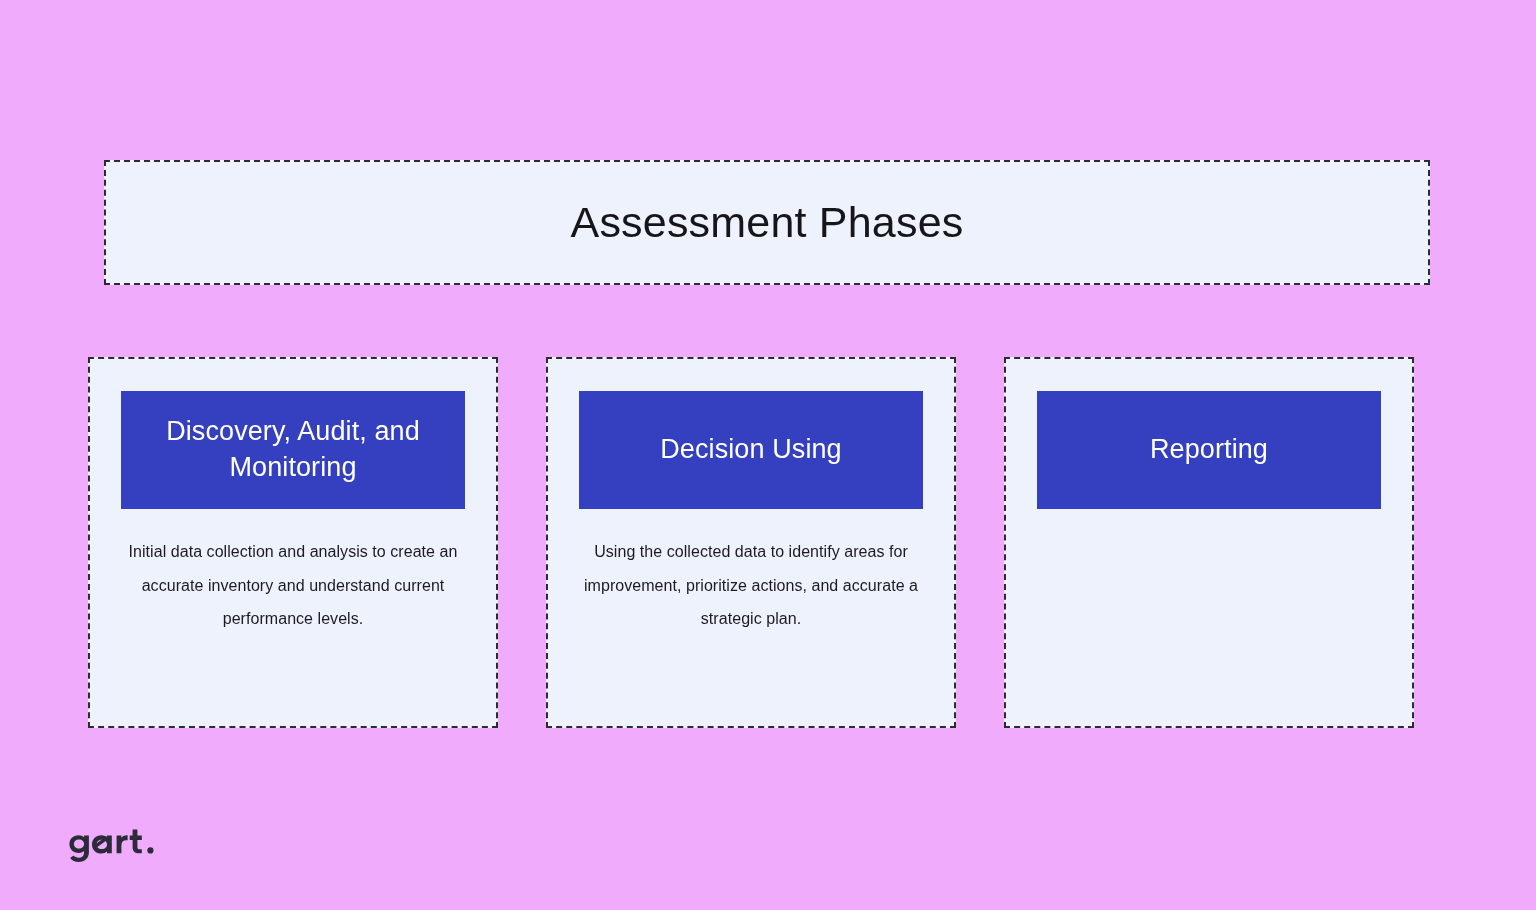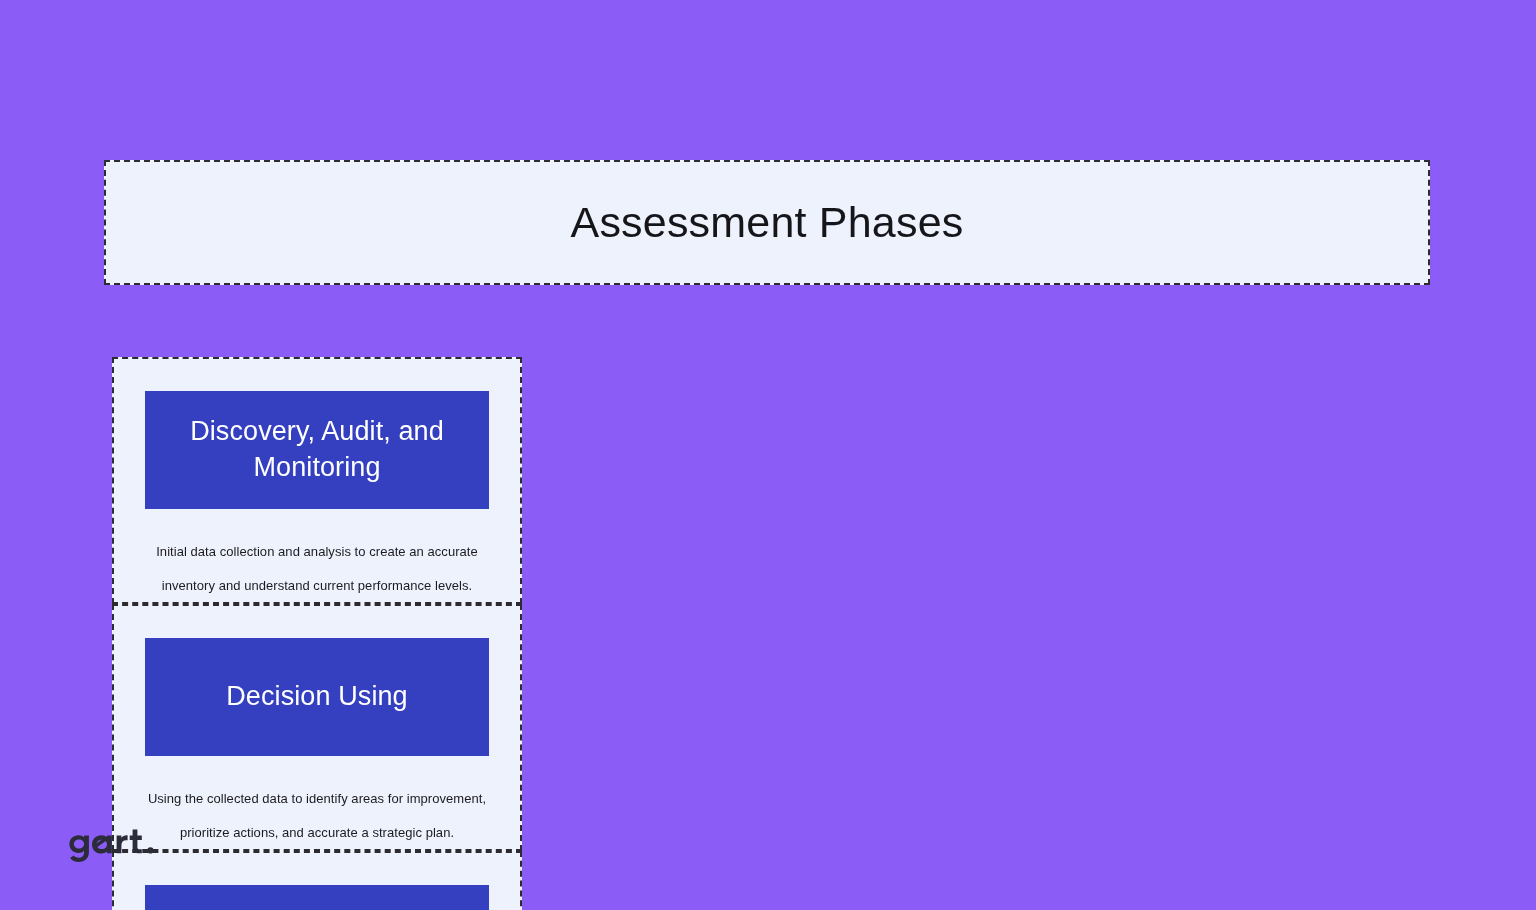--- a/index.html
+++ b/index.html
@@ -9,21 +9,21 @@
     height: 910px;
     background: #ffffff;
     font-family: "Liberation Sans", "DejaVu Sans", sans-serif;
     overflow: hidden;
   }
 
   #slide {
     position: relative;
     width: 1536px;
     height: 910px;
-    background: #8b5cf6;
+    background: #f0abfc;
     padding-left: 16px;
   }
 
   
   .title-panel {
     position: absolute;
     left: 104px;
     top: 160px;
     width: 1326px;
     height: 125px;
@@ -39,27 +39,26 @@
     font-weight: 400;
     color: #16161a;
     letter-spacing: 0.2px;
     line-height: 1.1;
     text-align: center;
   }
 
   
   .cards-row {
     position: absolute;
-    left: 112px;
+    left: 88px;
     top: 357px;
     width: 1326px;
     height: 371px;
     display: flex;
     justify-content: space-between;
-    flex-direction: column;
   }
 
   .card {
     width: 410px;
     height: 371px;
     background: #eef2fd;
     border: 2px dashed #2b2b30;
     display: flex;
     flex-direction: column;
     align-items: center;
@@ -86,21 +85,21 @@
   }
 
   .card-body {
     width: 352px;
     margin-top: 26px;
     text-align: center;
   }
 
   .card-body-text {
     display: block;
-    font-size: 13px;
+    font-size: 16px;
     font-weight: 400;
     line-height: 33.5px;
     color: #1c1c20;
     text-align: center;
     letter-spacing: 0.05px;
   }
 
   
   .logo {
     position: absolute;

